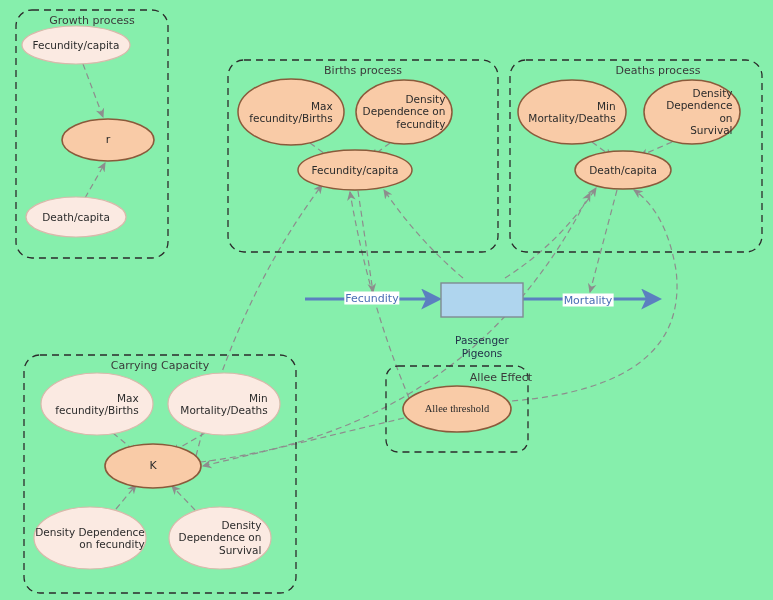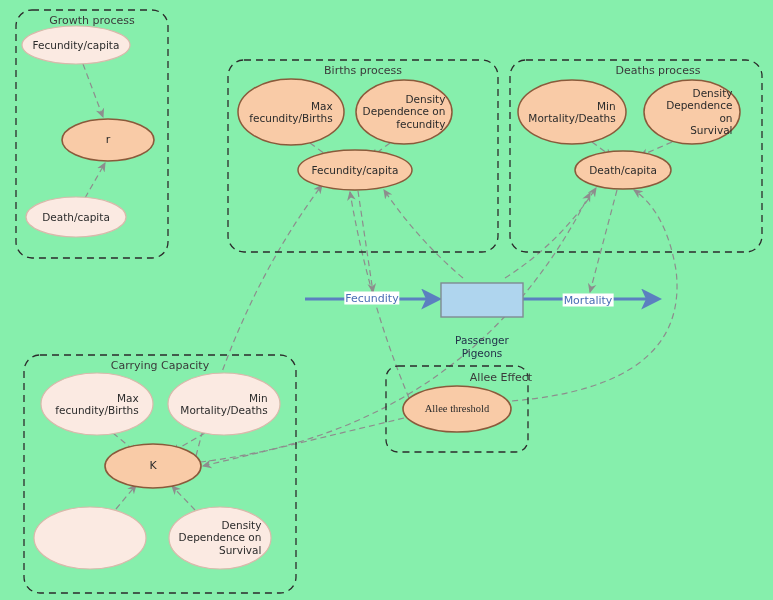--- a/index.html
+++ b/index.html
@@ -160,20 +160,22 @@
   <div class="node-label" style="left:692px; top:112px;">Density
 Dependence on
 Survival</div>
   <div class="node-label" style="left:623px; top:170px;">Death/capita</div>
 
   <div class="node-label" style="left:97px;  top:404px;">Max
 fecundity/Births</div>
   <div class="node-label" style="left:224px; top:404px;">Min
 Mortality/Deaths</div>
   <div class="node-label big" style="left:153px; top:466px;">K</div>
+  <div class="node-label" style="left:90px;  top:538px;">Density Dependence
+on fecundity</div>
   <div class="node-label" style="left:220px; top:538px;">Density
 Dependence on
 Survival</div>
 
   <div class="node-label" style="left:457px; top:409px;font-family:Liberation Serif, serif;">Allee threshold</div>
 
   <div class="box-label" style="left:482px; top:300px;">Passenger
 Pigeons</div>
 
   <div class="flow-label" style="left:372px; top:298px;">Fecundity</div>

